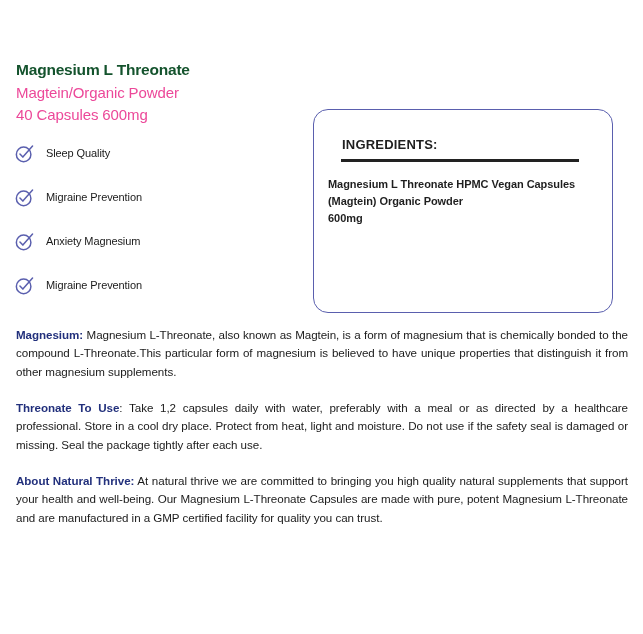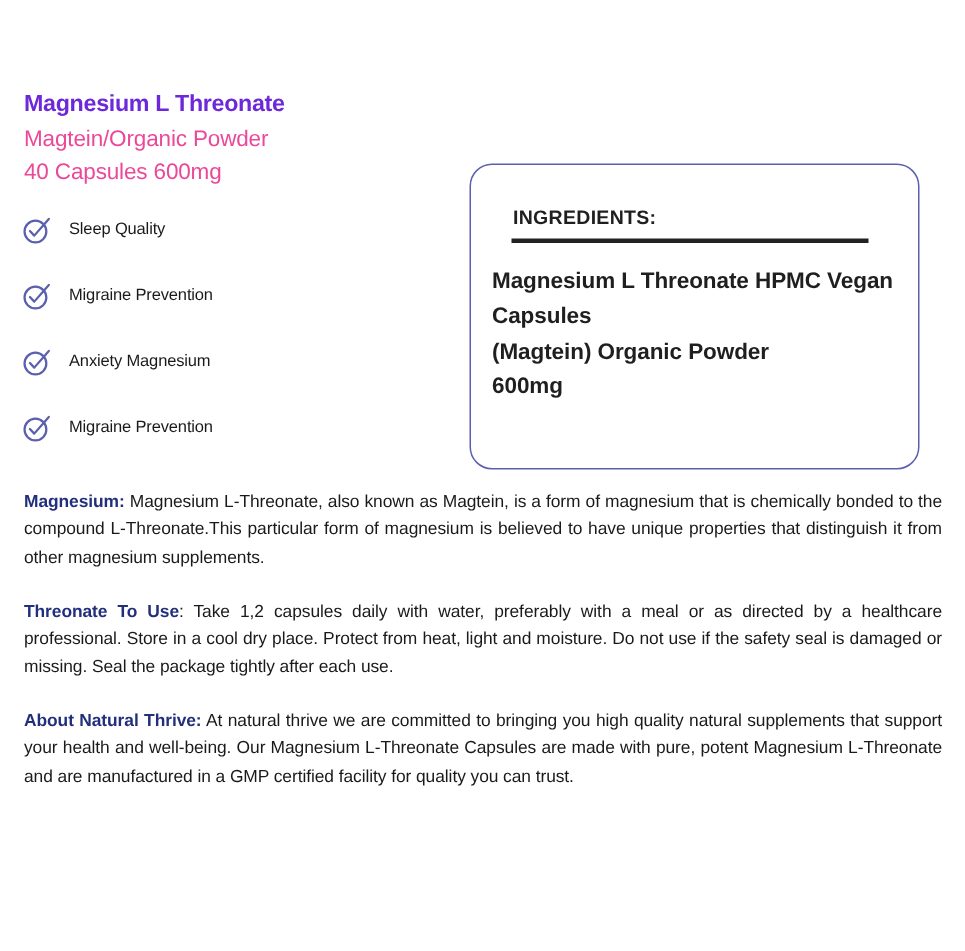--- a/index.html
+++ b/index.html
@@ -24,21 +24,21 @@
   
   .title-block {
     position: absolute;
     left: 16px;
     top: 60px;
     width: 280px;
   }
   .product-title {
     font-size: 15.5px;
     font-weight: bold;
-    color: #6d28d9;
+    color: #14532d;
     letter-spacing: -0.2px;
     line-height: 1.25;
     margin: 0 0 3px 0;
   }
   .product-sub {
     font-size: 15px;
     font-weight: normal;
     color: #ec4899;
     line-height: 1.45;
     margin: 0;
@@ -105,21 +105,21 @@
     top: 49px;
     width: 238px;
     height: 2.6px;
     background: #222222;
   }
   .ingredients-body {
     position: absolute;
     left: 14px;
     top: 66px;
     width: 276px;
-    font-size: 15px;
+    font-size: 11px;
     font-weight: bold;
     line-height: 1.55;
     color: #1f1f1f;
     letter-spacing: -0.05px;
     margin: 0;
     white-space: pre-line;
   }
 
   
   .sections {

